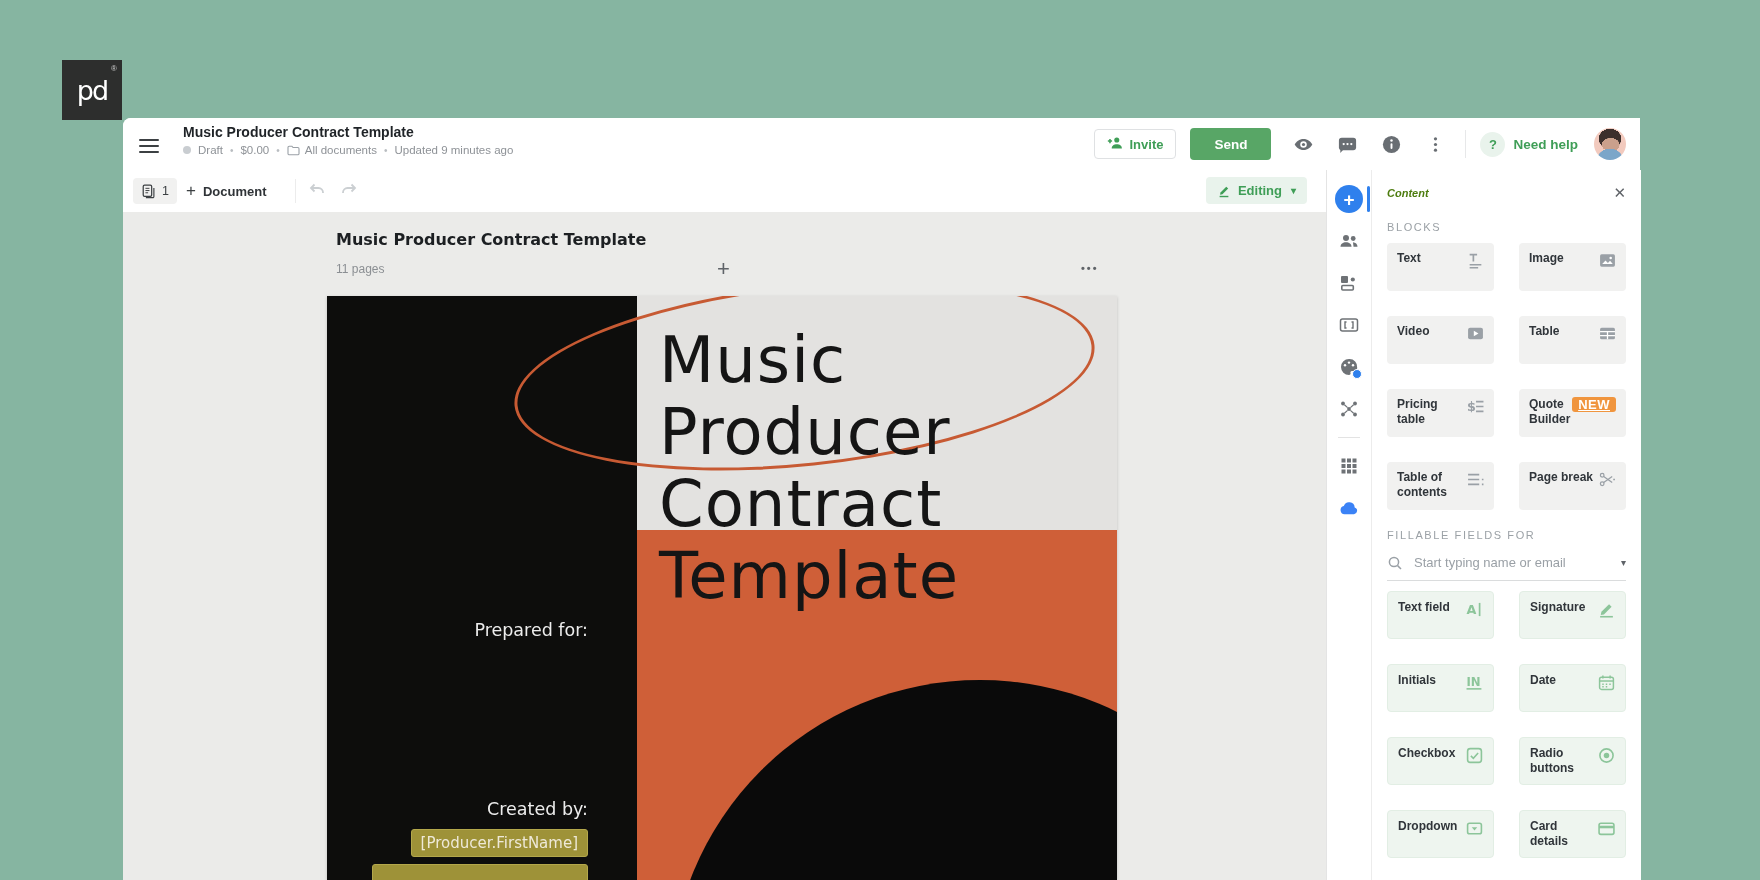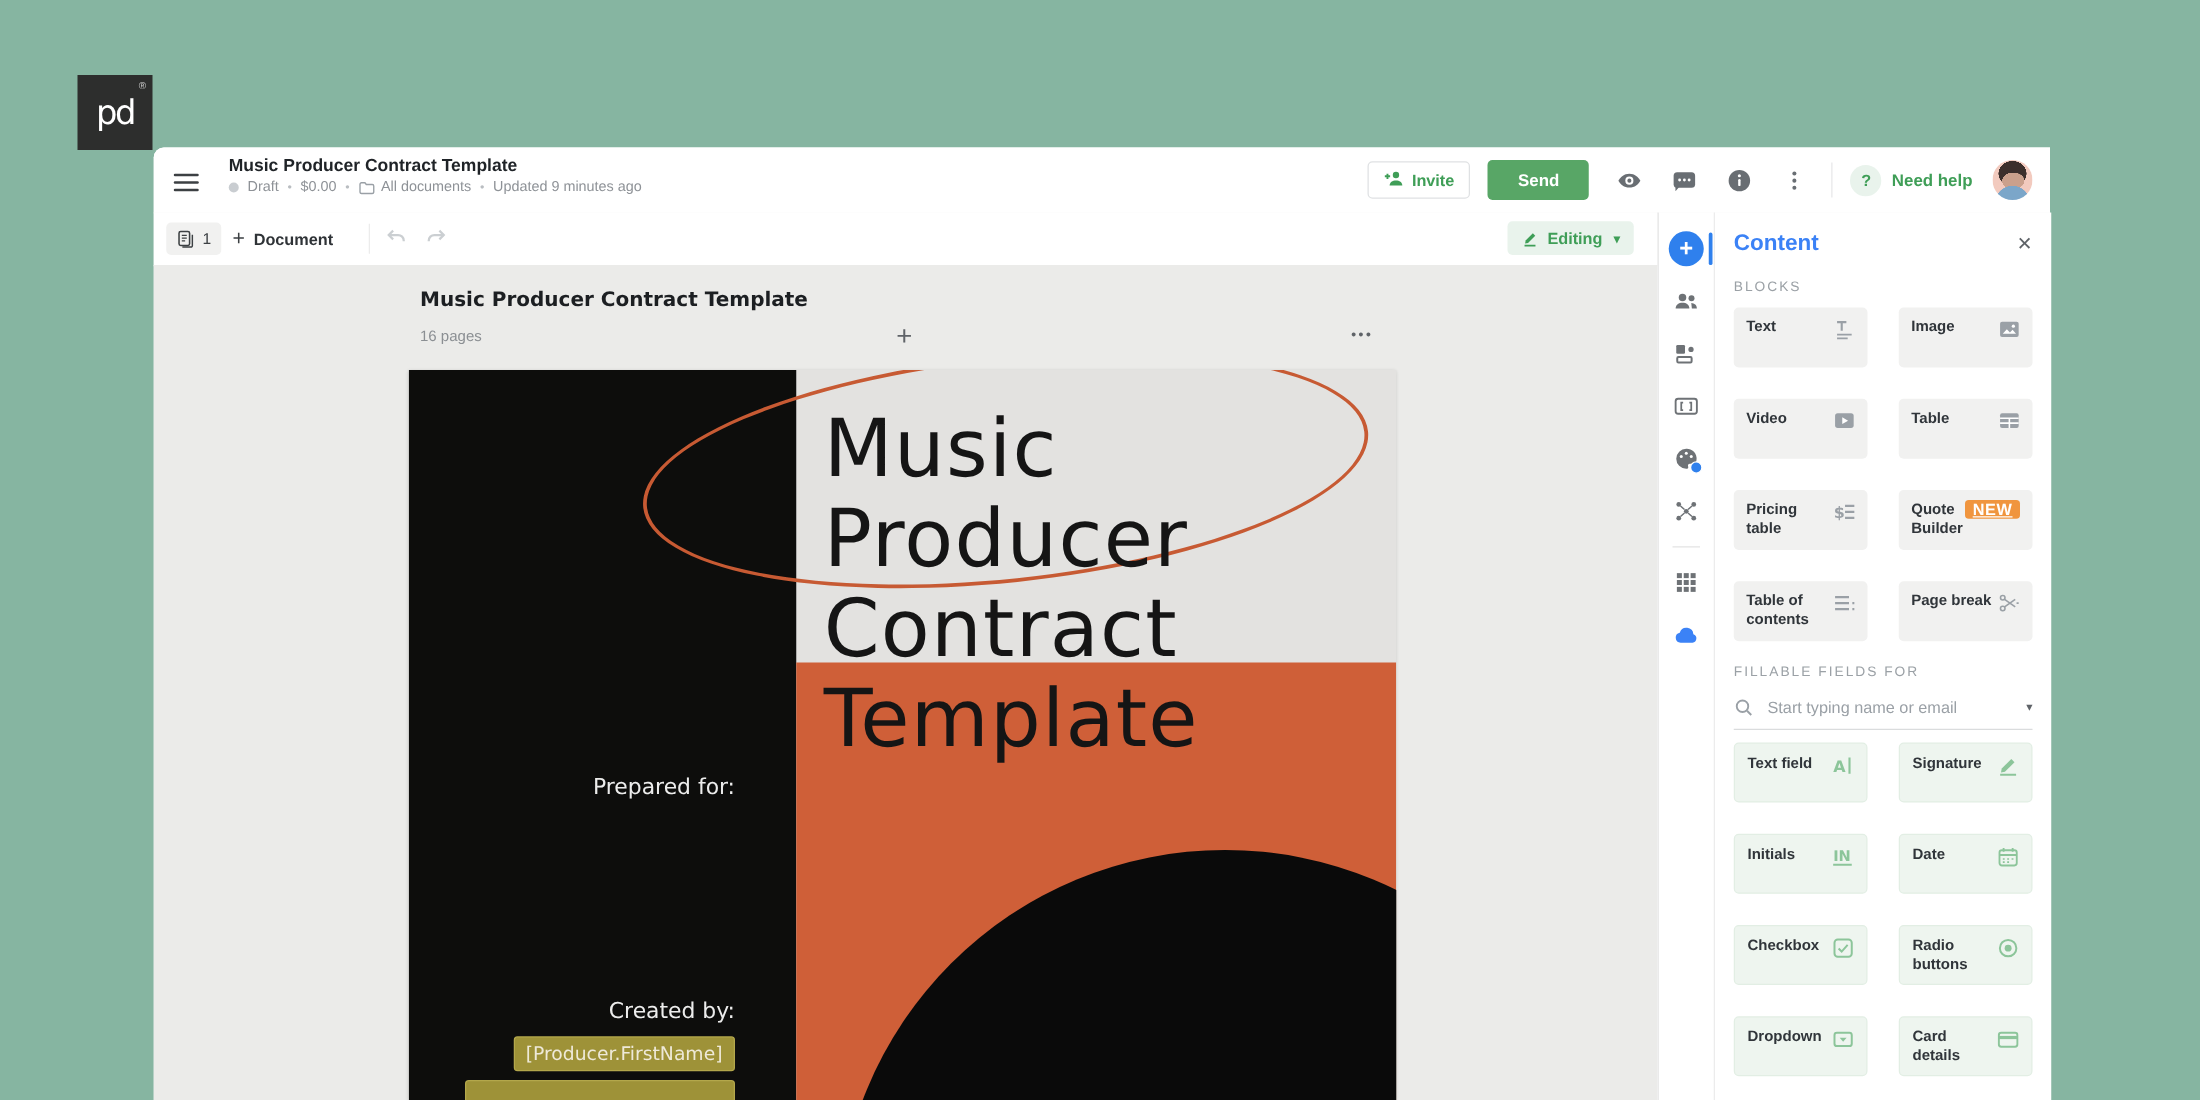--- a/index.html
+++ b/index.html
@@ -81,21 +81,21 @@
   .rail-item{width:28px;height:28px;margin:0 auto 14px auto;display:flex;align-items:center;justify-content:center;color:#6e7276;cursor:pointer;position:relative;}
   .rail-item svg{width:20px;height:20px;}
   .rail-add{background:#2f80ed;border-radius:50%;color:#fff;font-size:19px;font-weight:bold;line-height:1;}
   .rail-design::after{content:"";position:absolute;right:1px;bottom:2px;width:8px;height:8px;border-radius:50%;background:#2f80ed;border:1.5px solid #fff;}
   .rail-cloud{color:#3b82f6;}
   .rail-divider{width:22px;height:1px;background:#e3e3e3;margin:2px auto 14px auto;}
   .active-bar{position:absolute;right:1px;top:16px;width:3px;height:26px;border-radius:2px;background:#2f80ed;}
 
   .panel{flex:1;padding:0 15px;box-sizing:border-box;overflow:hidden;}
   .panel-header{margin-top:14px;display:flex;align-items:center;justify-content:space-between;}
-  .panel-title{font-size:18px;font-weight:bold;color:#3b82f6;}
+  .panel-title{font-size:11px;font-weight:bold;color:#4d7c0f;font-style:italic;}
   .panel-close{color:#5f6368;font-size:15px;cursor:pointer;}
   .section-label{margin-top:19px;font-size:11px;letter-spacing:1.6px;color:#9ba1a6;}
   .tile-grid{margin-top:10px;display:grid;grid-template-columns:1fr 1fr;gap:25px;}
   .tile{height:48px;border-radius:4px;padding:8px 10px;box-sizing:border-box;display:flex;justify-content:space-between;align-items:flex-start;cursor:pointer;}
   .tile-gray{background:#f1f1f0;}
   .tile-green{background:#eef5ef;border:1px solid #e2eee4;}
   .tile-label{font-size:12px;font-weight:bold;color:#30353a;line-height:14.5px;max-width:72px;}
   .tile .icon{margin-top:1px;display:flex;}
   .tile-gray .icon{color:#9aa0a6;}
   .tile-green .icon{color:#8cc59a;}
@@ -229,21 +229,21 @@
             <path d="M4 9.6L10.6 3l2.2 2.2-6.6 6.6-2.7.6z" fill="currentColor"></path>
             <path d="M3 14.3h10" stroke="currentColor" stroke-width="1.6"></path>
           </svg>
         <span>Editing</span>
         <span class="mode-caret">▾</span>
       </span>
     </div>
 
     <div class="canvas">
       <div class="canvas-doc-title">Music Producer Contract Template</div>
-      <div class="canvas-pages">16 pages</div>
+      <div class="canvas-pages">11 pages</div>
       <div class="canvas-plus">+</div>
       <div class="canvas-dots">•••</div>
 
       <div class="page">
         <div class="page-black-col"></div>
         <div class="page-orange"></div>
         <div class="page-circle"></div>
         <div class="page-ellipse"></div>
         <div class="cover-heading" id="cover-heading">Music
 Producer

